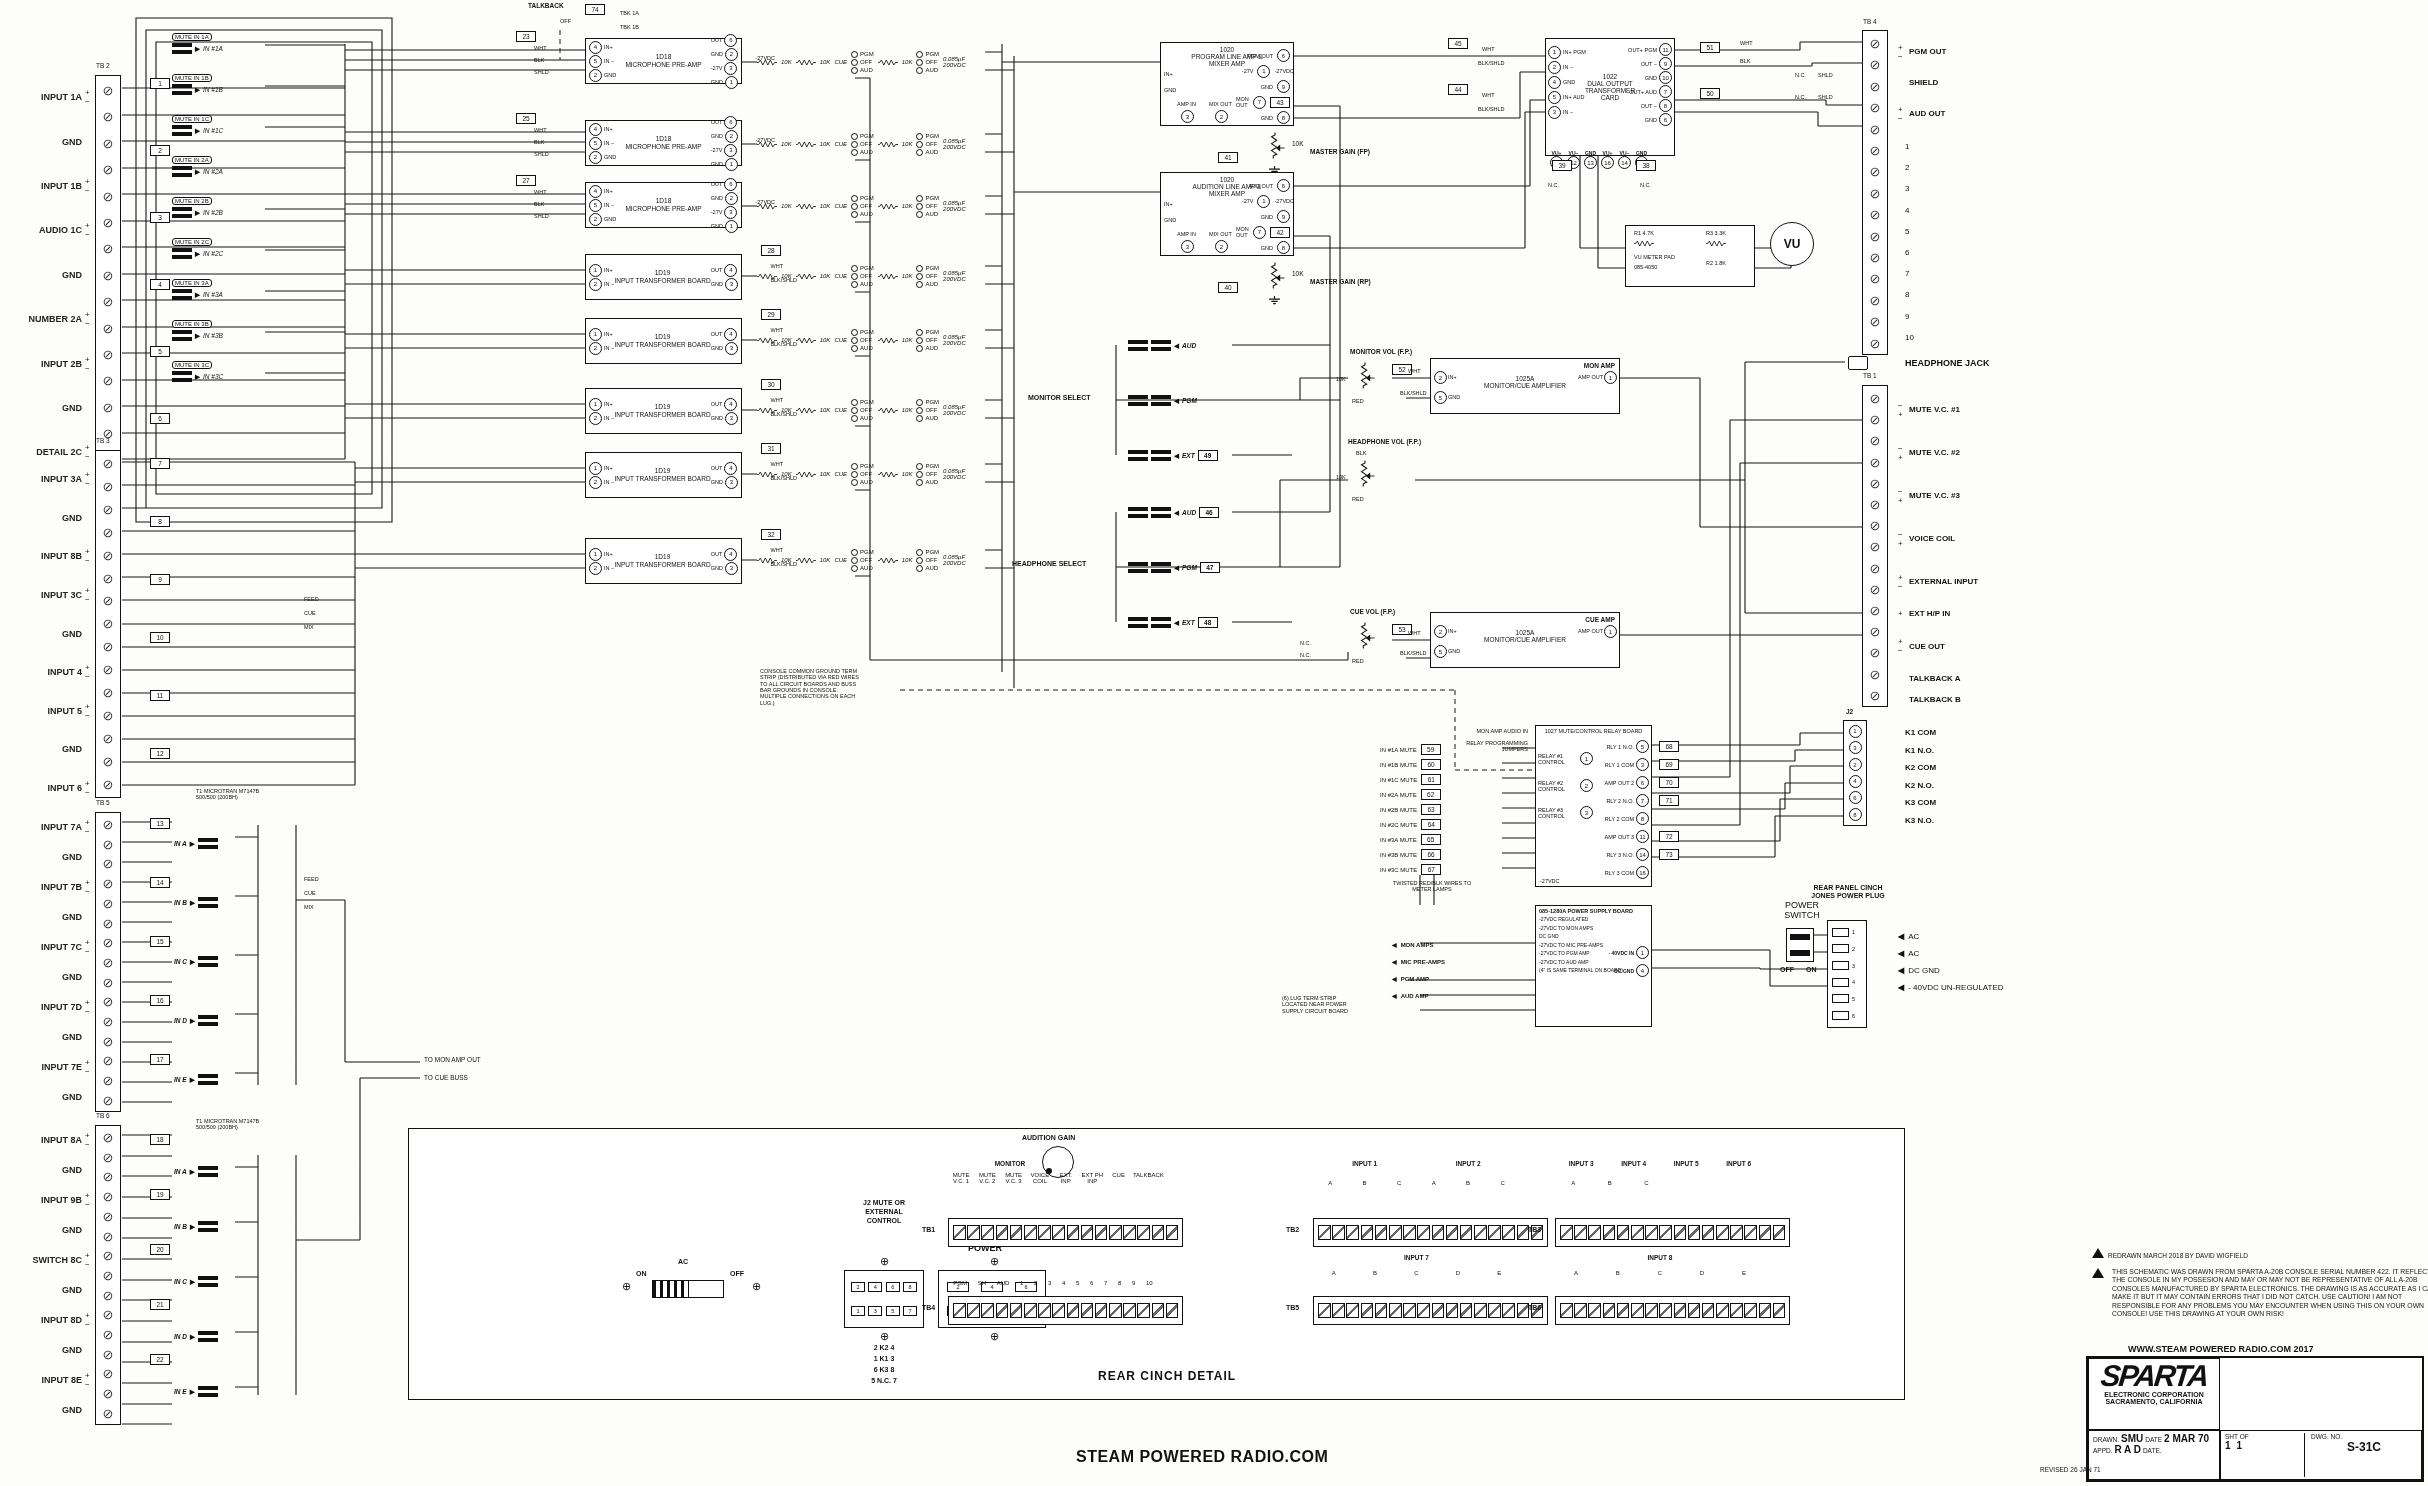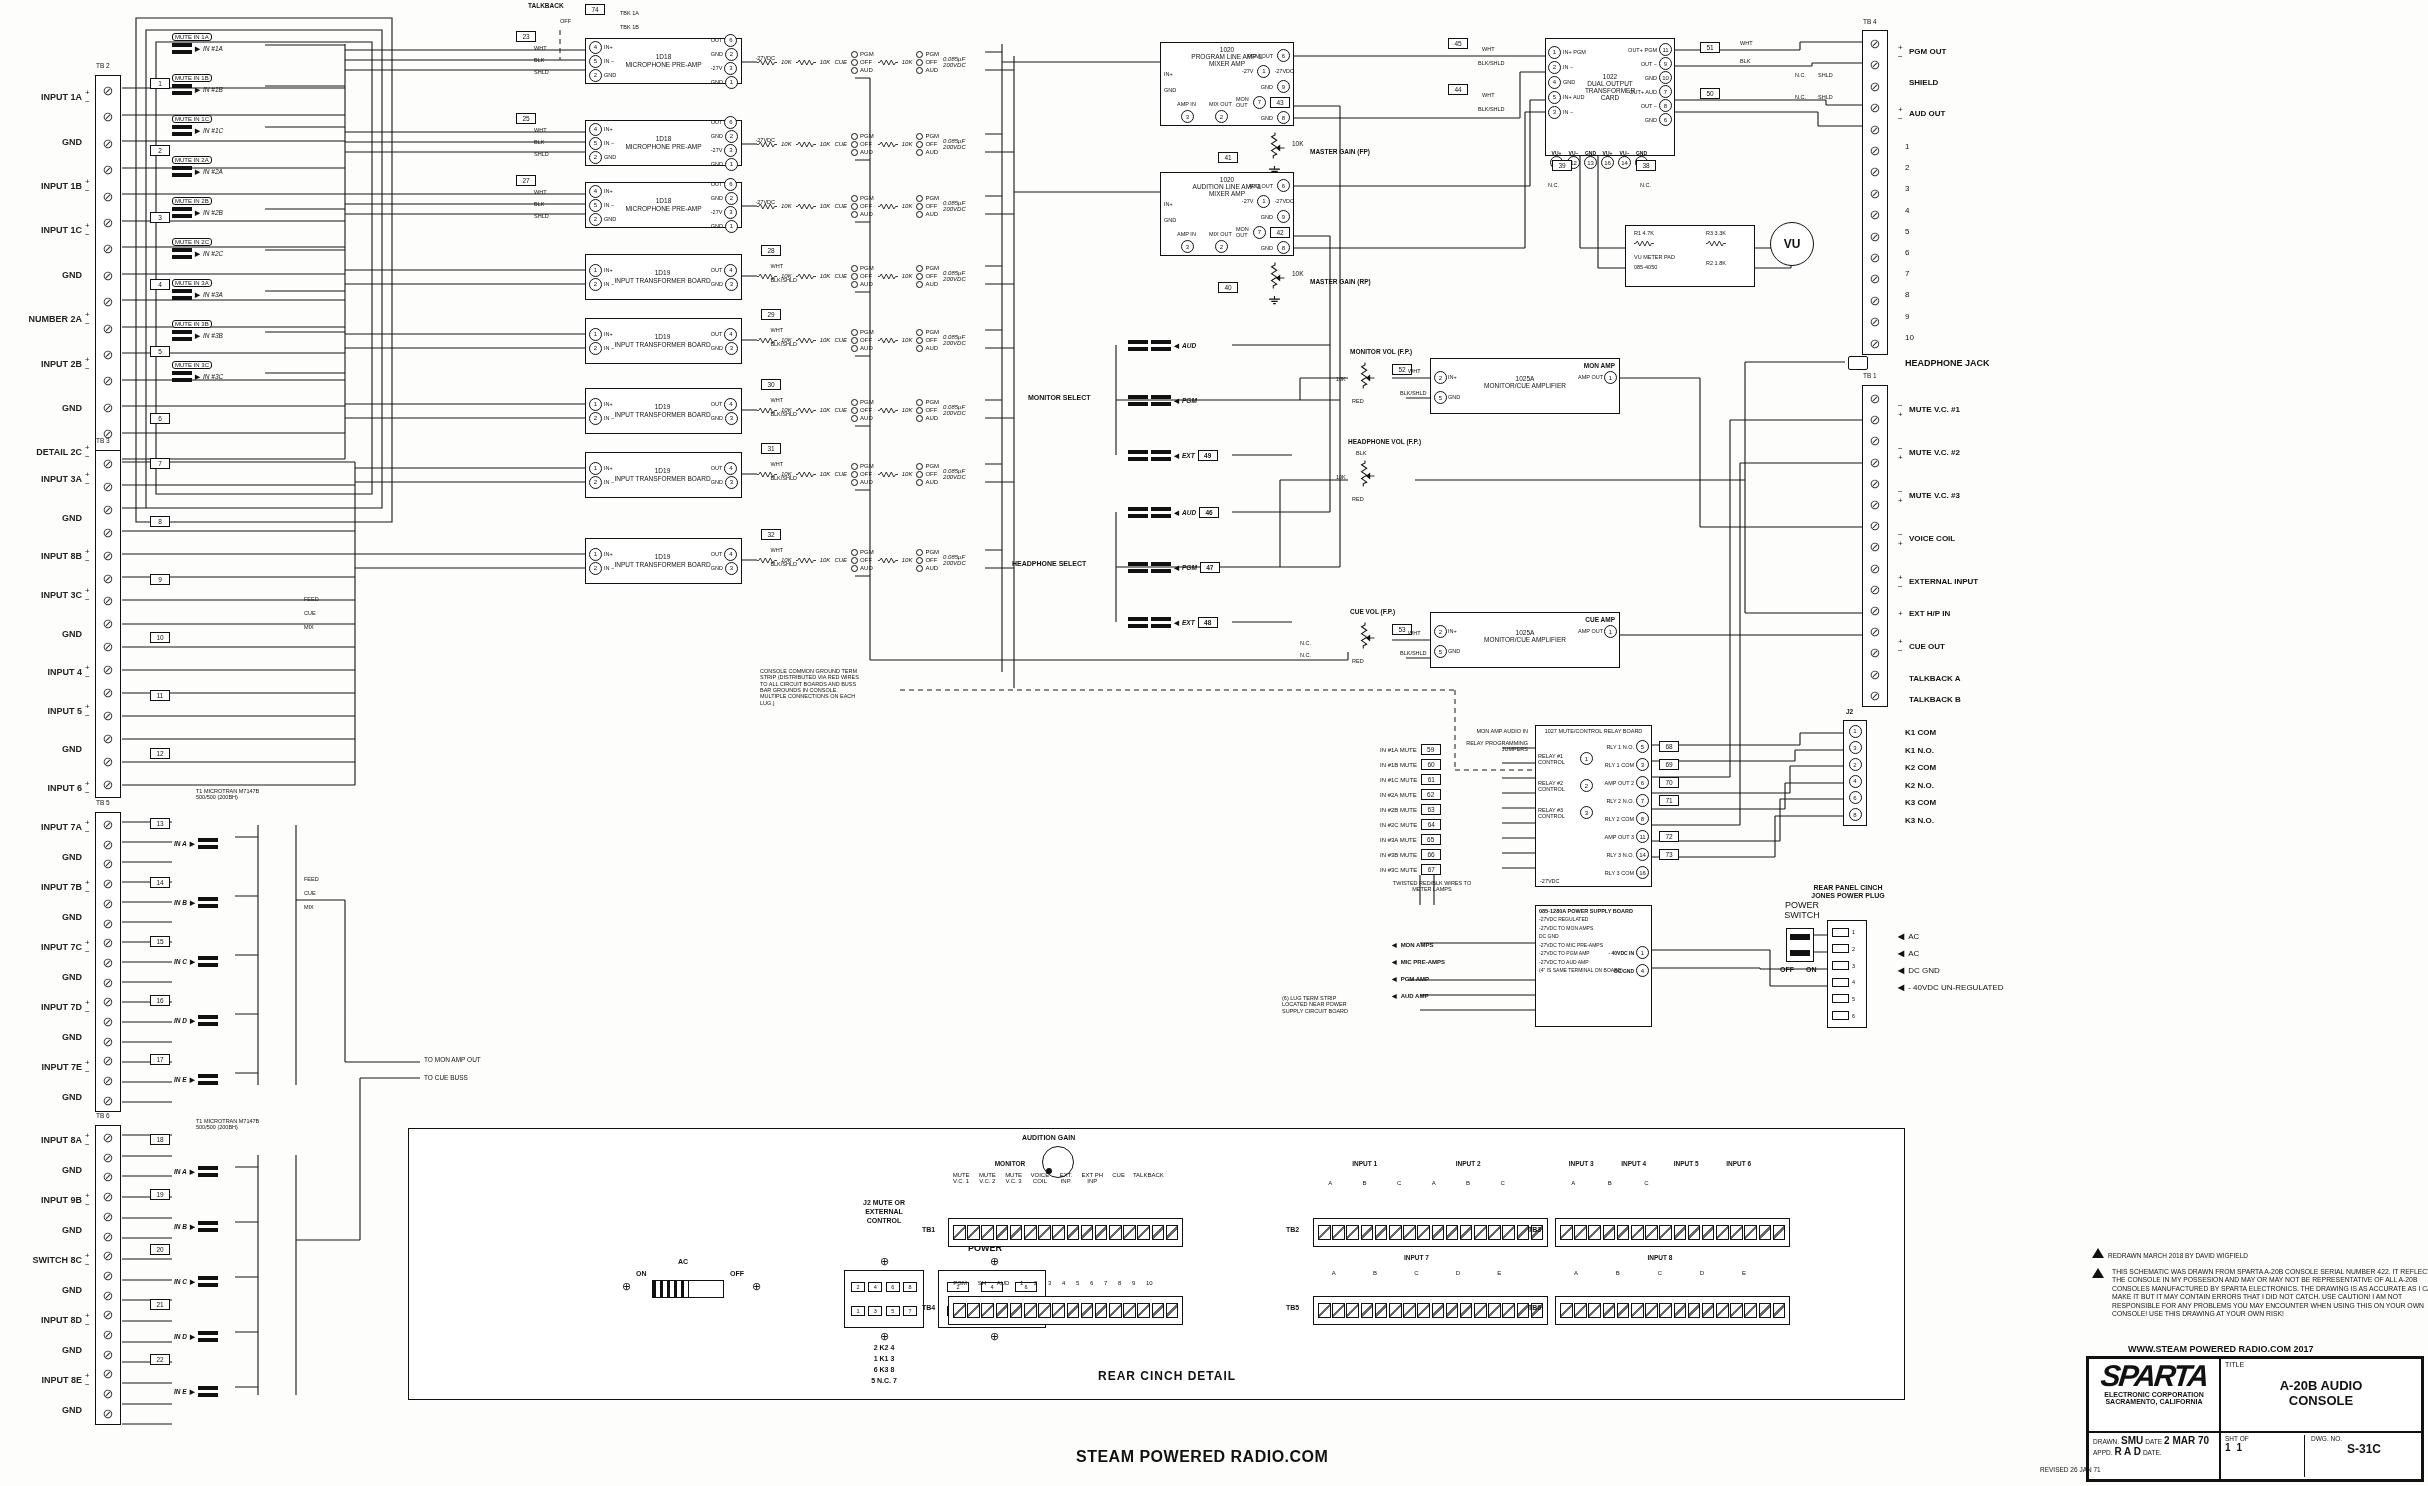--- a/index.html
+++ b/index.html
@@ -114,21 +114,21 @@
       <div class="lrow">
         <b>GND</b>
         <span class="sgn"></span>
       </div>
       <div class="lrow">
         <b>INPUT 1B</b>
         <span class="sgn">+
 −</span>
       </div>
       <div class="lrow">
-        <b>INPUT 1C</b>
+        <b>AUDIO 1C</b>
         <span class="sgn">+
 −</span>
       </div>
       <div class="lrow">
         <b>GND</b>
         <span class="sgn"></span>
       </div>
       <div class="lrow">
         <b>NUMBER 2A</b>
         <span class="sgn">+
@@ -2117,24 +2117,20 @@
       <span class="notew">THIS SCHEMATIC WAS DRAWN FROM SPARTA A-20B CONSOLE SERIAL NUMBER 422. IT REFLECTS THE CONSOLE IN MY POSSESION AND MAY OR MAY NOT BE REPRESENTATIVE OF ALL A-20B CONSOLES MANUFACTURED BY SPARTA ELECTRONICS. THE DRAWING IS AS ACCURATE AS I CAN MAKE IT BUT IT MAY CONTAIN ERRORS THAT I DID NOT CATCH. USE CAUTION! I AM NOT RESPONSIBLE FOR ANY PROBLEMS YOU MAY ENCOUNTER WHEN USING THIS ON YOUR OWN CONSOLE! USE THIS DRAWING AT YOUR OWN RISK!</span>
     </div>
 <span class="L s9 b" style="left:2128px;top:1344px">WWW.STEAM POWERED RADIO.COM 2017</span>
 
 <div class="tblk" style="left:2086px;top:1356px;width:334px;height:122px">
   <div class="tcell c" style="grid-row:1">
     <div class="logo">SPARTA</div>
     <div class="s7 b">ELECTRONIC CORPORATION</div>
     <div class="s7 b">SACRAMENTO, CALIFORNIA</div>
   </div>
-  <div class="tcell">
-    <span>TITLE</span>
-    <div class="c b wrap" style="font-size:13px;margin-top:10px;width:120px;margin-left:auto;margin-right:auto">A-20B AUDIO CONSOLE</div>
-  </div>
   <div class="tcell" style="grid-column:1">
     <span class="s6">DRAWN.</span>
     <b class="s10">SMU</b>
     <span class="s6">DATE</span>
     <b class="s10">2 MAR 70</b><br>
     <span class="s6">APPD.</span>
     <b class="s10">R A D</b>
     <span class="s6">DATE.</span>
   </div>
   <div class="tcell" style="display:grid;grid-template-columns:80px 1fr">

